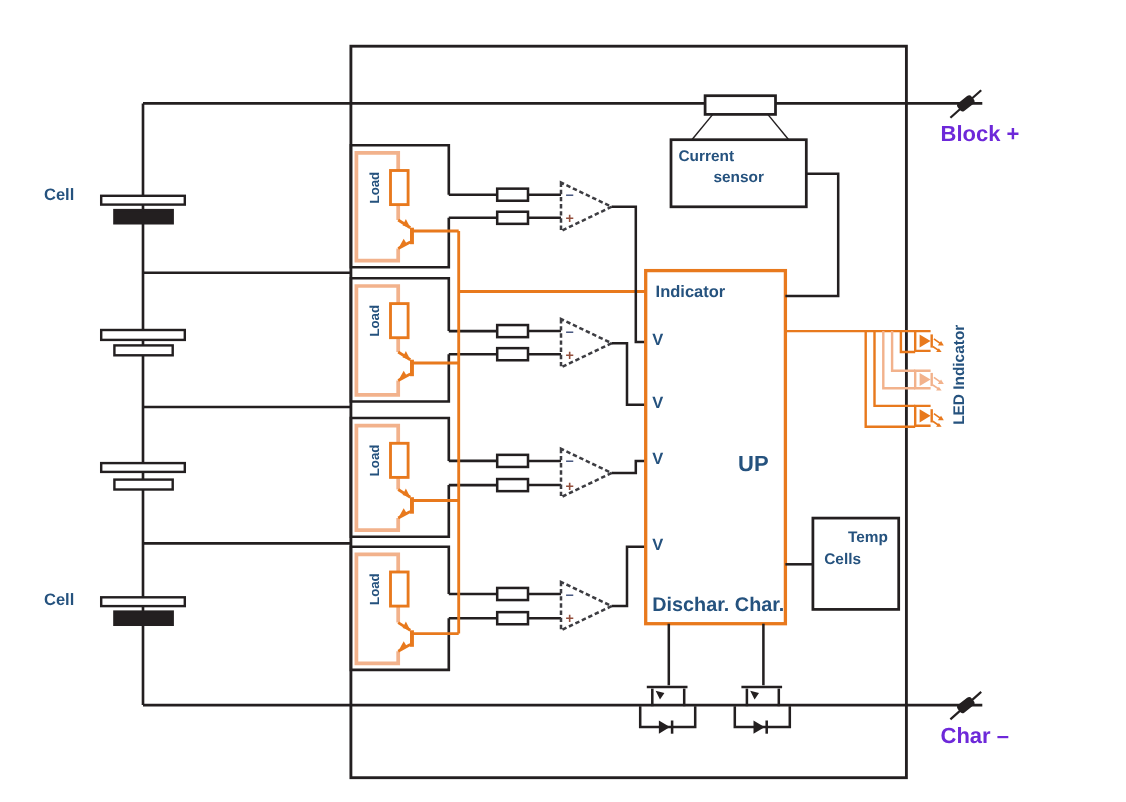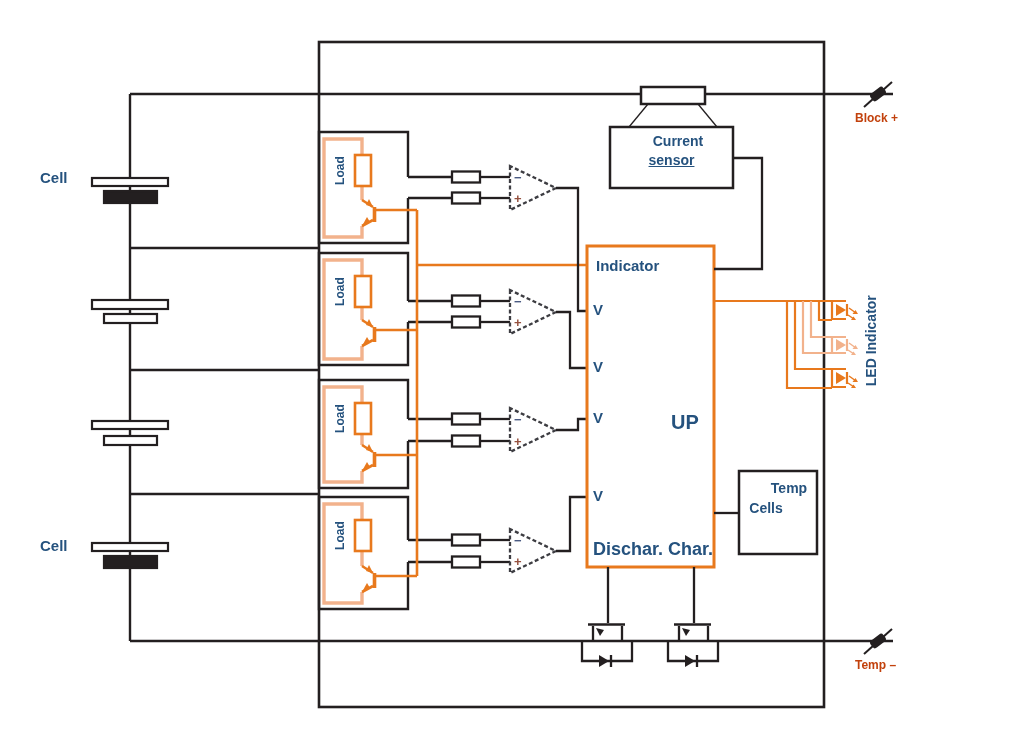--- a/index.html
+++ b/index.html
@@ -2,21 +2,21 @@
 <html><head>
 <meta charset="utf-8">
 <style>
   html,body{margin:0;padding:0;background:#ffffff;}
   #stage{position:relative;width:1024px;height:729px;background:#ffffff;overflow:hidden;
          font-family:"Liberation Sans", sans-serif;}
   #wires{position:absolute;left:0;top:0;}
   .lbl{position:absolute;color:#25527e;font-weight:600;line-height:1.1;white-space:nowrap;}
   .lbl-center{text-align:center;}
   .rot-ccw{transform:rotate(-90deg);transform-origin:center center;text-align:center;}
-  .block-lbl{position:absolute;color:#c2410c;font-weight:700;font-size:12px;white-space:nowrap;}
+  .block-lbl{position:absolute;color:#6d28d9;font-weight:700;font-size:20px;white-space:nowrap;}
   .sign{position:absolute;font-weight:700;font-size:13px;line-height:1;}
   .sign-minus{color:#4a5a82;}
   .sign-plus{color:#94503e;}
 </style>
 </head>
 <body>
 
 <div id="stage">
 
 <svg id="wires" width="1024" height="729" viewBox="0 0 1024 729">
@@ -254,23 +254,23 @@
   <div class="sign sign-plus" style="left:514px;top:555px;">+</div>
 
   <div class="lbl" style="left:596px;top:258px;font-size:15px;">Indicator</div>
   <div class="lbl" style="left:593px;top:302px;font-size:15px;">V</div>
   <div class="lbl" style="left:593px;top:359px;font-size:15px;">V</div>
   <div class="lbl" style="left:593px;top:410px;font-size:15px;">V</div>
   <div class="lbl" style="left:593px;top:488px;font-size:15px;">V</div>
   <div class="lbl" style="left:671px;top:411px;font-size:20px;">UP</div>
   <div class="lbl" style="left:593px;top:540px;font-size:18px;">Dischar. Char.</div>
 
-  <div class="lbl lbl-center" style="left:610px;top:134px;width:136px;font-size:14px;">Current</div>
-  <div class="lbl lbl-center" style="left:610px;top:153px;width:123px;font-size:14px;text-decoration:underline;">sensor</div>
+  <div class="lbl lbl-center" style="left:574px;top:134px;width:136px;font-size:14px;">Current</div>
+  <div class="lbl lbl-center" style="left:610px;top:153px;width:123px;font-size:14px;">sensor</div>
 
   <div class="lbl lbl-center" style="left:739px;top:481px;width:100px;font-size:14px;">Temp</div>
   <div class="lbl lbl-center" style="left:739px;top:501px;width:54px;font-size:14px;">Cells</div>
 
   <div class="block-lbl" style="left:855px;top:111px;">Block +</div>
-  <div class="block-lbl" style="left:855px;top:658px;">Temp –</div>
+  <div class="block-lbl" style="left:855px;top:658px;">Char –</div>
 
   <div class="lbl rot-ccw" style="left:814px;top:333px;width:116px;font-size:14px;">LED Indicator</div>
 </div>
 
 </body></html>

